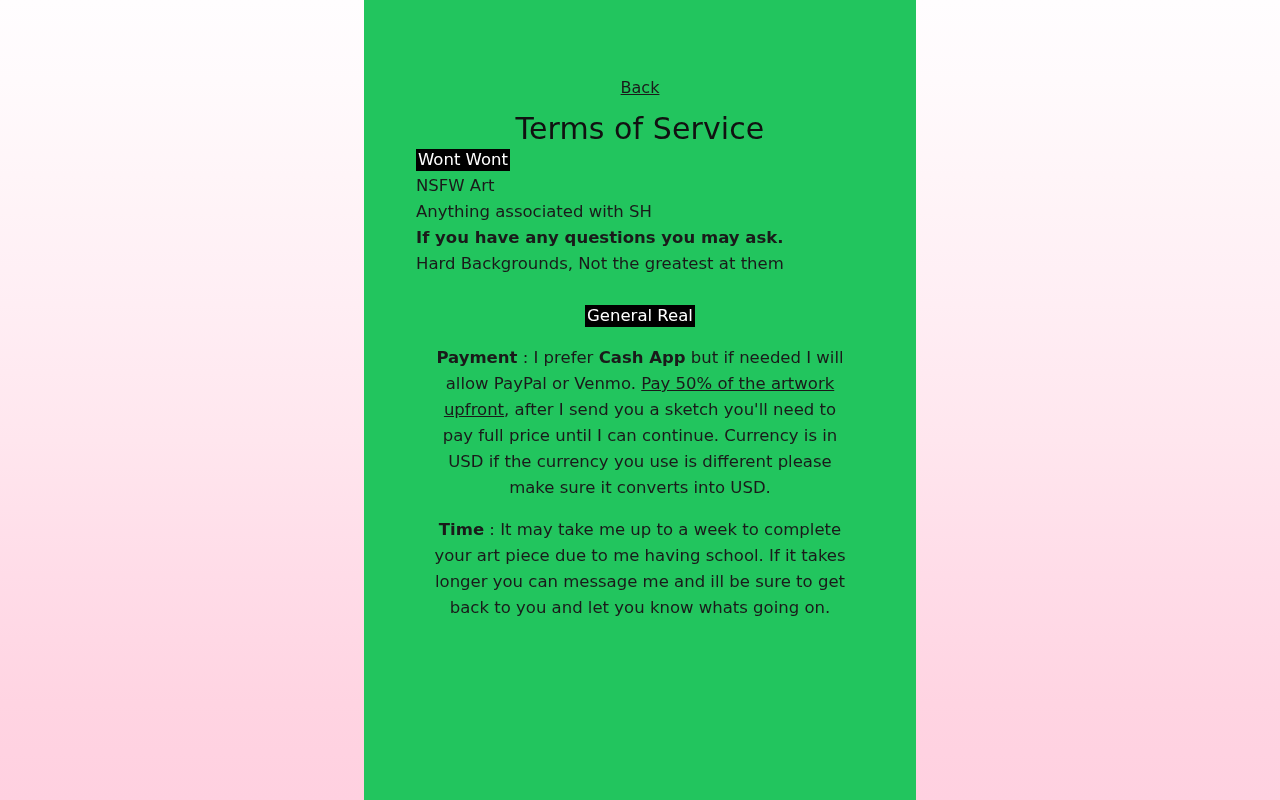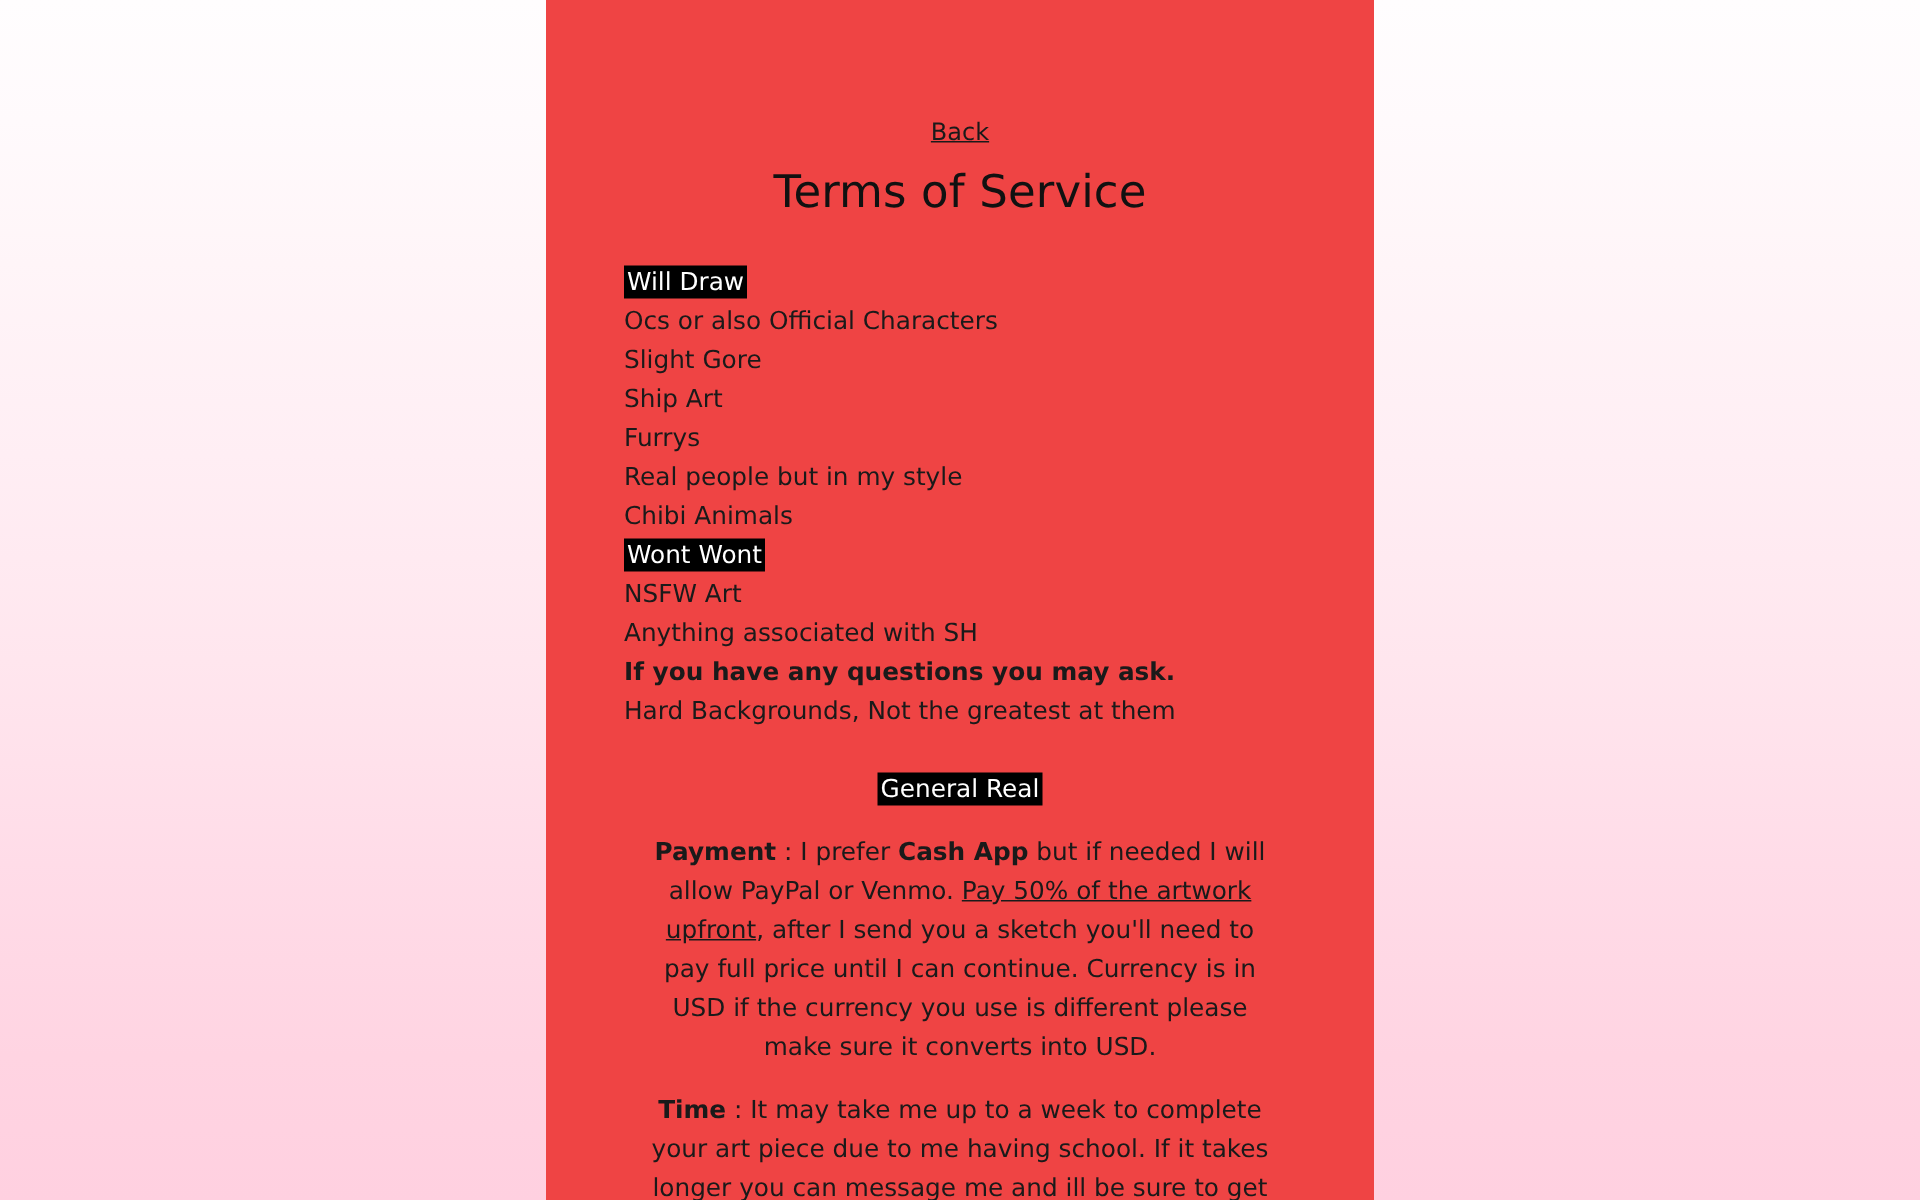--- a/index.html
+++ b/index.html
@@ -29,21 +29,21 @@
     width: 1280px;
     height: 800px;
   }
 
   .content-column {
     position: absolute;
     left: 364px;
     top: 0;
     width: 552px;
     height: 800px;
-    background: #ef4444;
+    background: #22c55e;
     overflow: hidden;
   }
 
   .inner {
     padding: 0 52px;
   }
 
   .back-wrap {
     text-align: center;
     padding-top: 78px;
@@ -117,29 +117,20 @@
 
   <div class="content-column">
     <div class="inner">
 
       <div class="back-wrap">
         <a class="back-link" href="#">Back</a>
       </div>
 
       <h1 class="page-title">Terms of Service</h1>
 
-      <div class="section-list">
-        <div class="list-line"><span class="hl">Will Draw</span></div>
-        <div class="list-line">Ocs or also Official Characters</div>
-        <div class="list-line">Slight Gore</div>
-        <div class="list-line">Ship Art</div>
-        <div class="list-line">Furrys</div>
-        <div class="list-line">Real people but in my style</div>
-        <div class="list-line">Chibi Animals</div>
-      </div>
 
       <div>
         <div class="list-line"><span class="hl">Wont Wont</span></div>
         <div class="list-line">NSFW Art</div>
         <div class="list-line">Anything associated with SH</div>
         <div class="list-line line-bold">If you have any questions you may ask.</div>
         <div class="list-line">Hard Backgrounds, Not the greatest at them</div>
       </div>
 
       <div class="spacer-line"></div>

